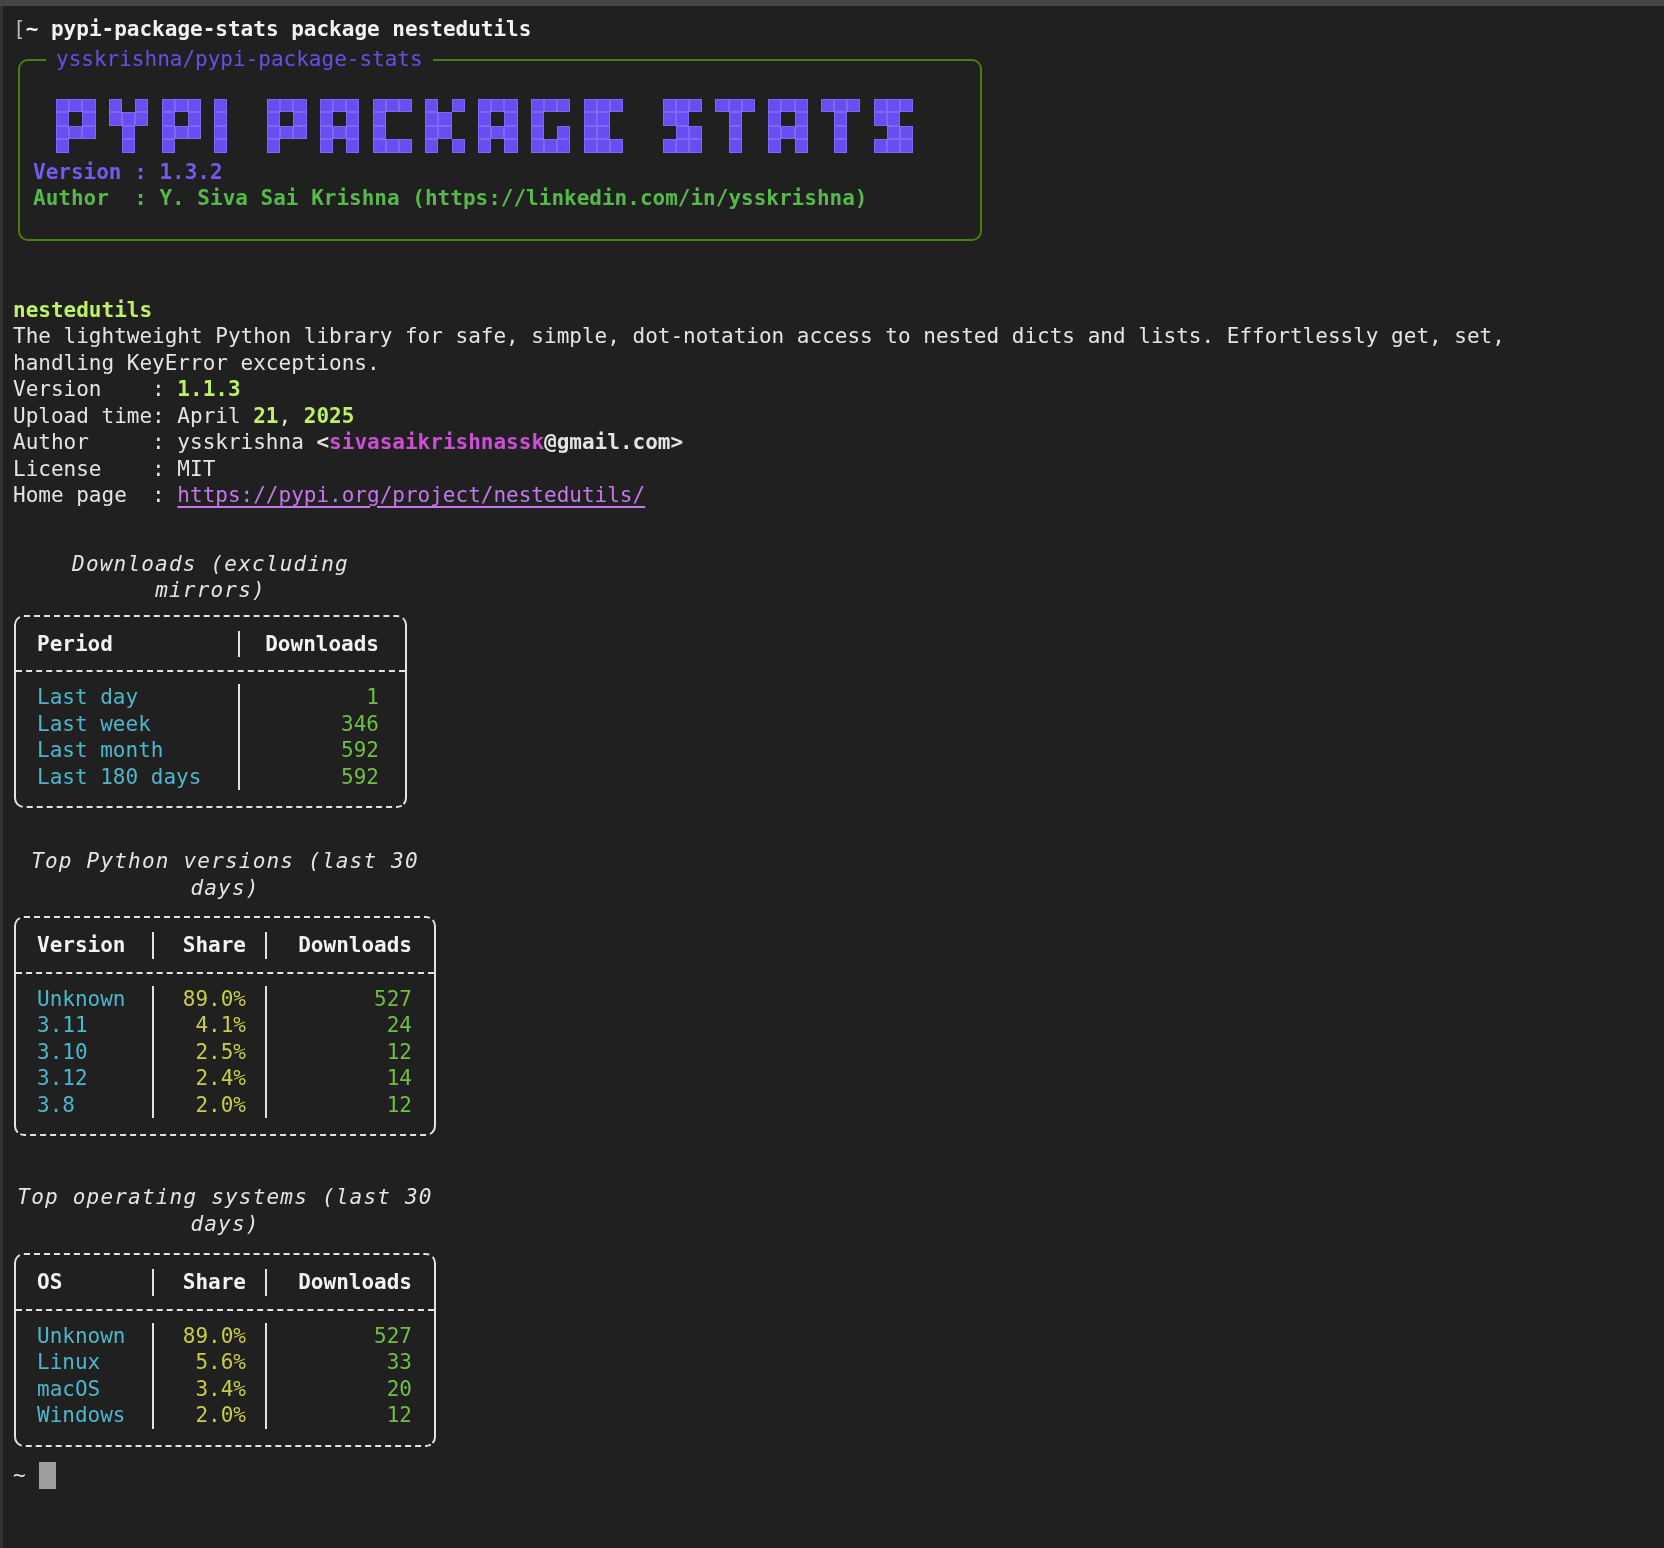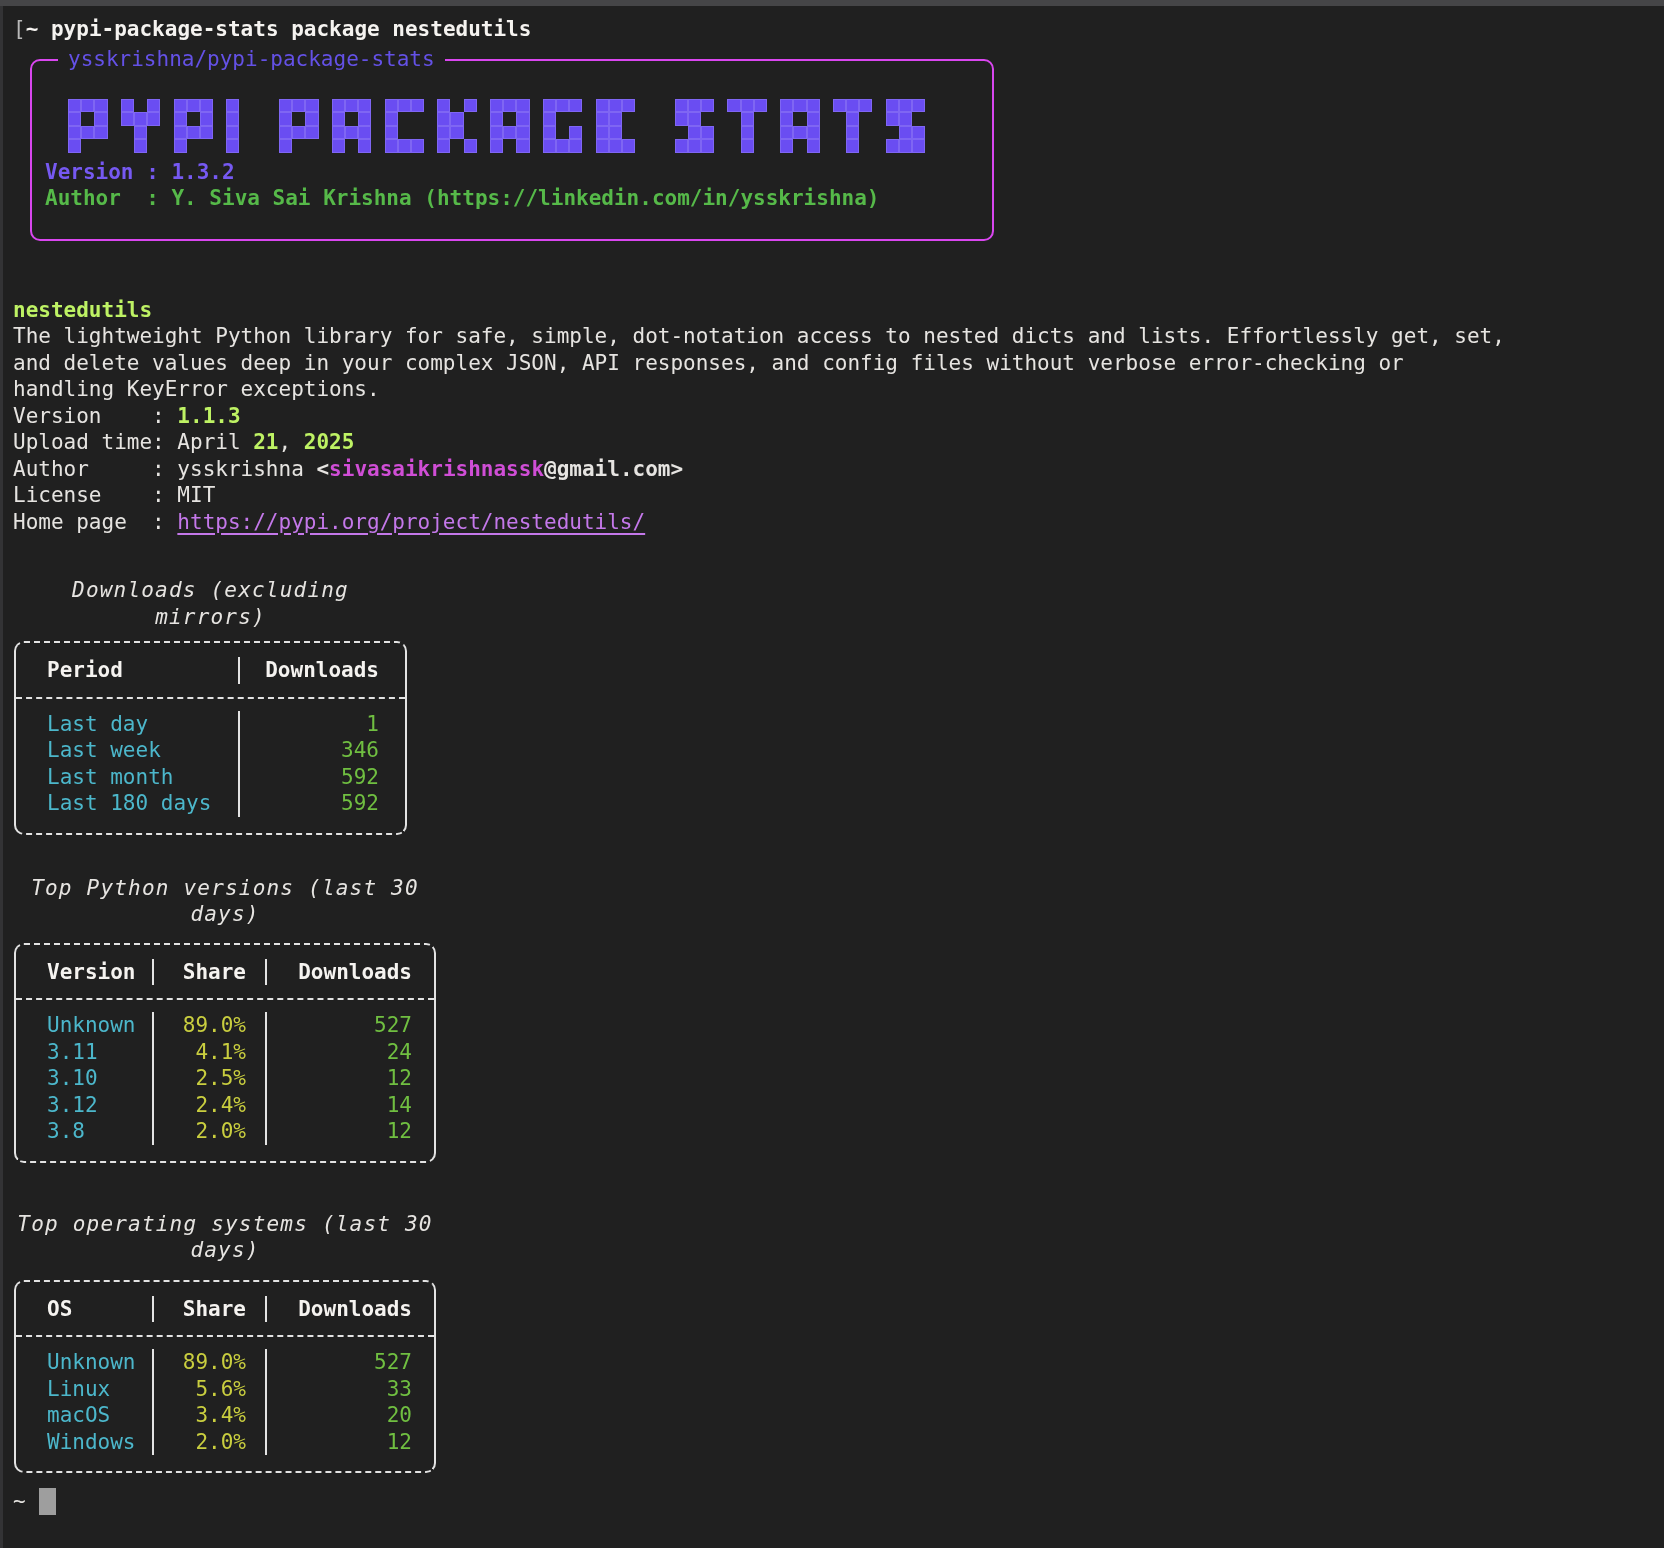--- a/index.html
+++ b/index.html
@@ -30,24 +30,24 @@
   .magenta{ color:#d04ed6; font-weight:bold; }
   .link   { color:#c478ea; text-decoration:underline; text-underline-offset:4px; cursor:pointer; }
 
   
   .cmdline { margin-top:2px; }
 
   
   .banner-box {
     position:relative;
     margin-top:16px;
-    margin-left:17px;
+    margin-left:5px;
     width:964px;
     height:182px;
-    border:2px solid #d946ef;
+    border:2px solid #4d7c0f;
     border-radius:10px;
     padding:38px 0 0 13px;
   }
   .banner-box-title {
     position:absolute;
     top:-15px; left:26px;
     background:#202020;
     padding:0 10px;
     color:#6451e6;
   }
@@ -75,21 +75,21 @@
   .thead { display:grid; border-bottom:2px dashed #e3e3e3; padding:14px 0 13px 0; }
   .tbody { display:grid; padding:12px 0 16px 0; }
   .trow  { display:contents; }
   .tcell { white-space:pre; }
   .hcell { font-weight:bold; color:#f5f3f0; }
   .t1 .thead, .t1 .tbody { grid-template-columns:224px 165px; }
   .t23 .thead, .t23 .tbody { grid-template-columns:138px 113px 167px; }
   .t1 { width:393px; }
   .t23 { width:422px; }
   .colsep { box-shadow:-2px 0 0 0 #e3e3e3; }
-  .al { text-align:left; padding-left:31px; }
+  .al { text-align:left; padding-left:21px; }
   .ar { text-align:right; }
   .t1 .ar { padding-right:26px; }
   .t23 .c1.ar { padding-right:21px; }
   .t23 .c2.ar { padding-right:22px; }
 
   .sec-t1 { margin-top:42px; }
   .sec-t1 .rtable { margin-top:11px; }
   .sec-t2 { margin-top:40px; }
   .sec-t2 .rtable { margin-top:15px; }
   .sec-t3 { margin-top:48px; }
@@ -322,21 +322,20 @@
           <span class="px on"></span>
           <span class="px on"></span>
         </span></div>
     <div class="line banner-ver"><span class="bpurple">Version : </span><span class="bpurple">1.3.2</span></div>
     <div class="line"><span class="green bold">Author  : </span><span class="green bold">Y. Siva Sai Krishna (</span><span class="green bold">https://linkedin.com/in/ysskrishna</span><span class="green bold">)</span></div>
   </div>
 
   <div class="pkg">
     <div class="line bcyan">nestedutils</div>
     <div class="line">The lightweight Python library for safe, simple, dot-notation access to nested dicts and lists. Effortlessly get, set,</div>
-    <div class="line">and delete values deep in your complex JSON, API responses, and config files without verbose error-checking or</div>
     <div class="line">handling KeyError exceptions.</div>
 
     <div class="line"><span class="key">Version    </span><span>: </span><span class="bcyan">1.1.3</span></div>
 
     <div class="line"><span class="key">Upload time</span><span>: </span><span>April </span><span class="bcyan">21</span><span>, </span><span class="bcyan">2025</span></div>
 
     <div class="line"><span class="key">Author     </span><span>: </span><span>ysskrishna </span><span class="bold">&lt;</span><span class="magenta">sivasaikrishnassk</span><span class="bold">@gmail.com&gt;</span></div>
 
     <div class="line"><span class="key">License    </span><span>: </span><span>MIT</span></div>
 

